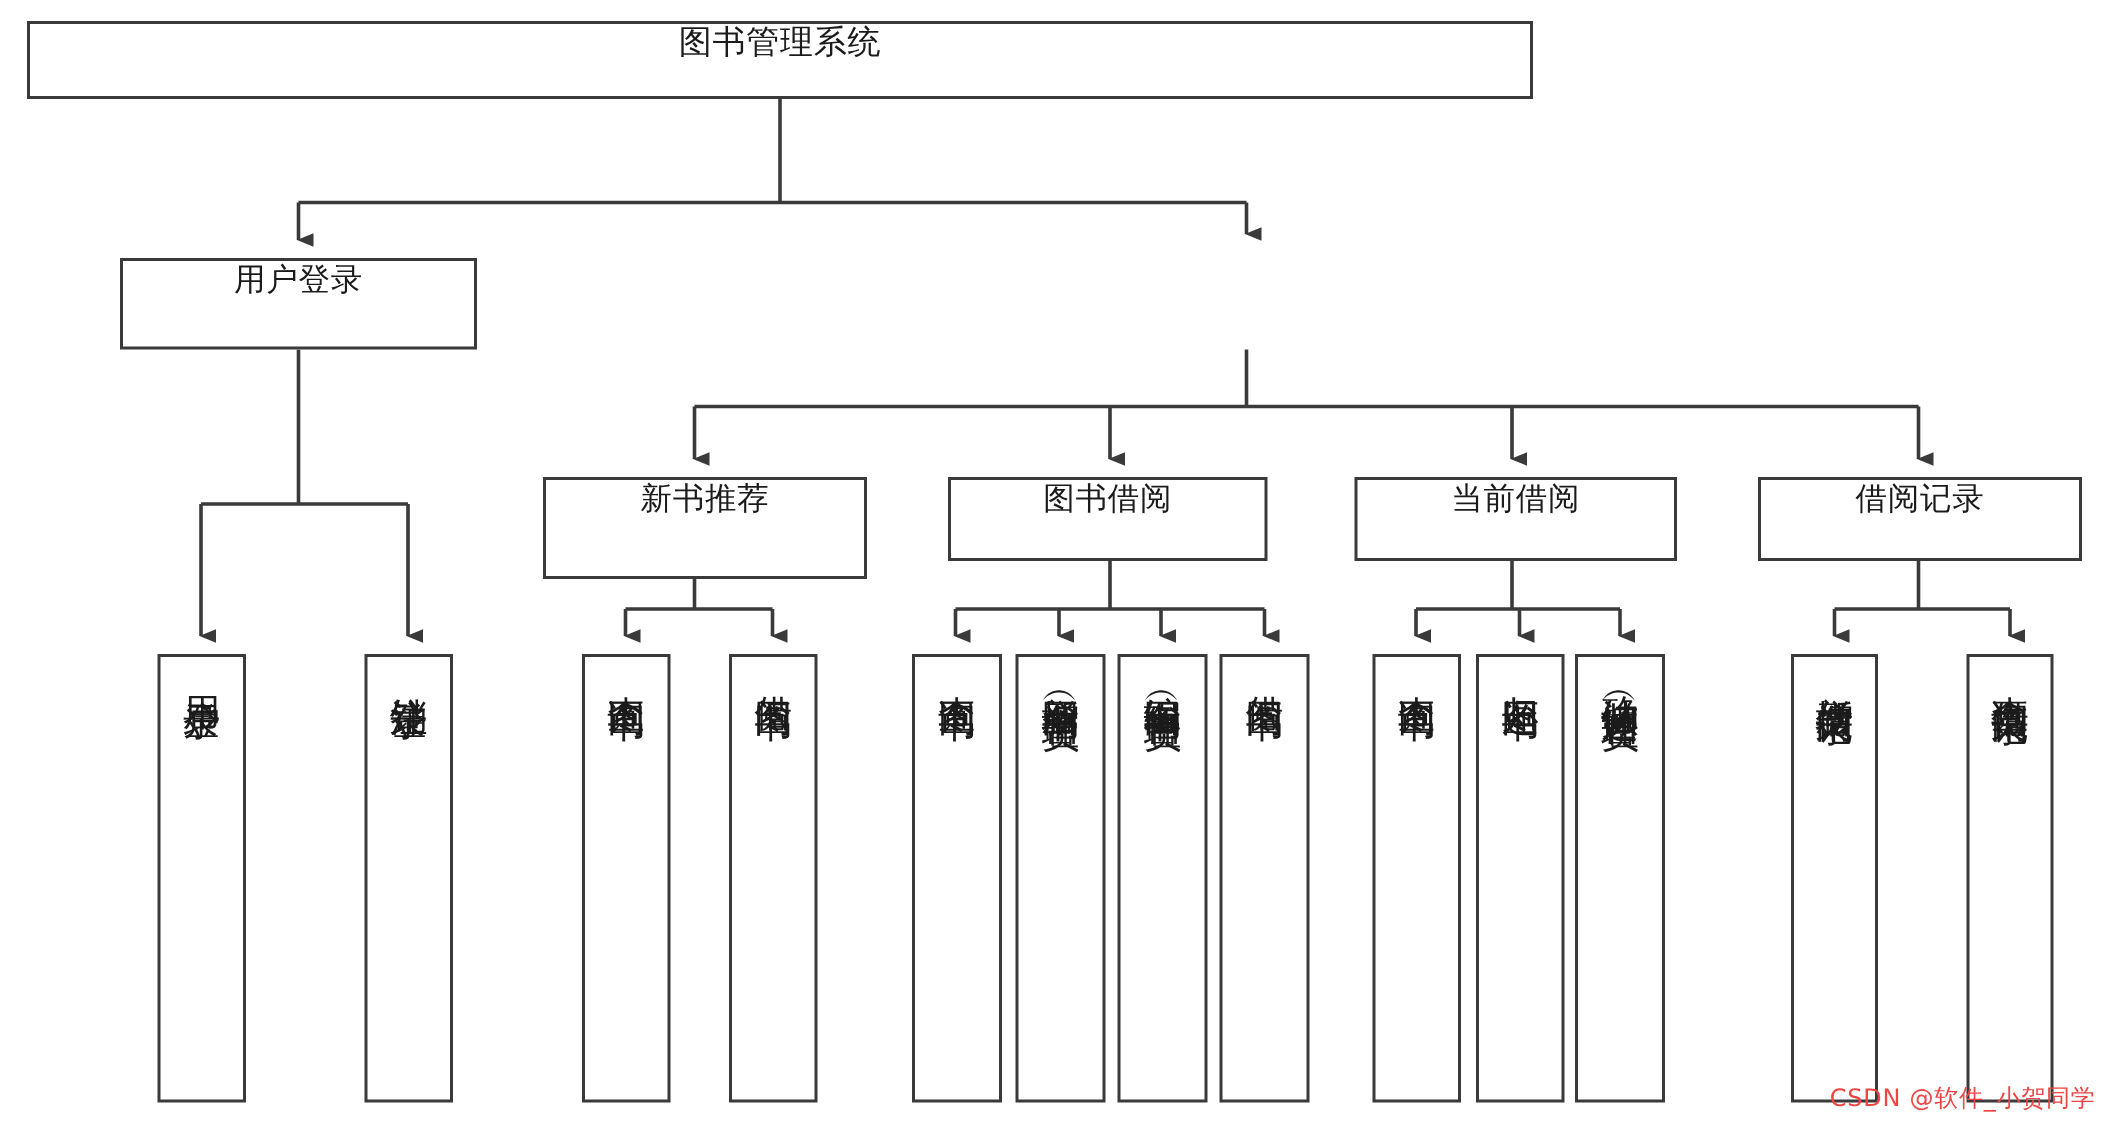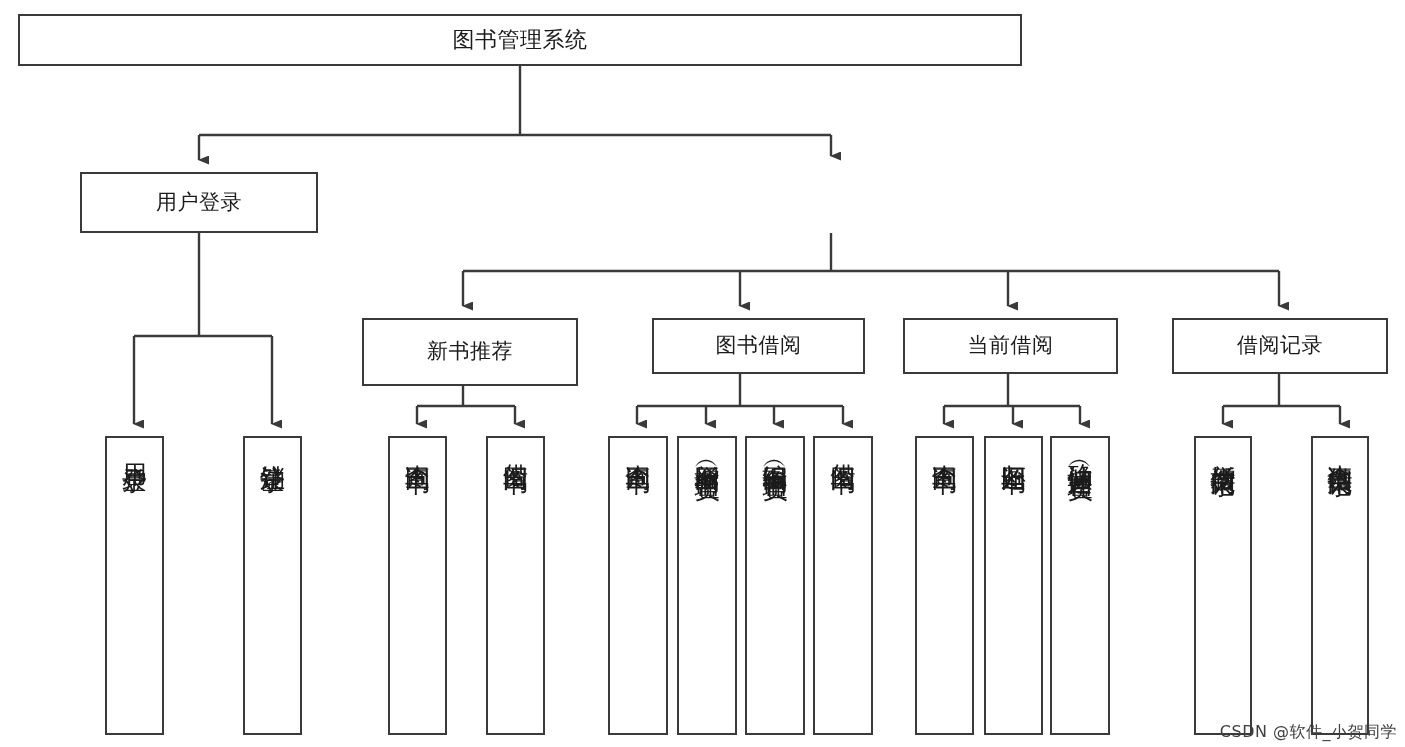--- a/index.html
+++ b/index.html
@@ -25,21 +25,21 @@
     width: 1405px;
     height: 747px;
     pointer-events: none;
   }
   .node {
     position: absolute;
     box-sizing: border-box;
     background: #ffffff;
     border: 2px solid #3a3a3a;
     display: flex;
-    align-items: center;
+    align-items: flex-start;
     justify-content: center;
     color: #1b1b1b;
   }
   .node .label {
     display: block;
     text-align: center;
     line-height: 1.22;
     white-space: pre-line;
   }
   .node.horiz .label {
@@ -57,21 +57,21 @@
     line-height: 1.0;
     letter-spacing: 2px;
     white-space: nowrap;
   }
   .node.root .label { font-size: 22px; }
   .watermark {
     position: absolute;
     right: 8px;
     bottom: 4px;
     font-size: 16px;
-    color: #404040;
+    color: #ef4444;
     letter-spacing: 0.5px;
     user-select: none;
     white-space: nowrap;
   }
 </style>
 </head>
 <body>
 
 <div id="diagram-root">
 
@@ -143,21 +143,21 @@
 
   <div class="node horiz" style="left:80px; top:172px; width:238px; height:61px;">
     <span class="label">用户登录</span>
   </div>
 
 
   <div class="node horiz" style="left:362px; top:318px; width:216px; height:68px;">
     <span class="label">新书推荐</span>
   </div>
 
-  <div class="node horiz" style="left:632px; top:318px; width:213px; height:56px;margin-left:20px;">
+  <div class="node horiz" style="left:632px; top:318px; width:213px; height:56px;">
     <span class="label">图书借阅</span>
   </div>
 
   <div class="node horiz" style="left:1172px; top:318px; width:216px; height:56px;">
     <span class="label">借阅记录</span>
   </div>
 
   <div class="node horiz" style="left:903px; top:318px; width:215px; height:56px;">
     <span class="label">当前借阅</span>
   </div>

